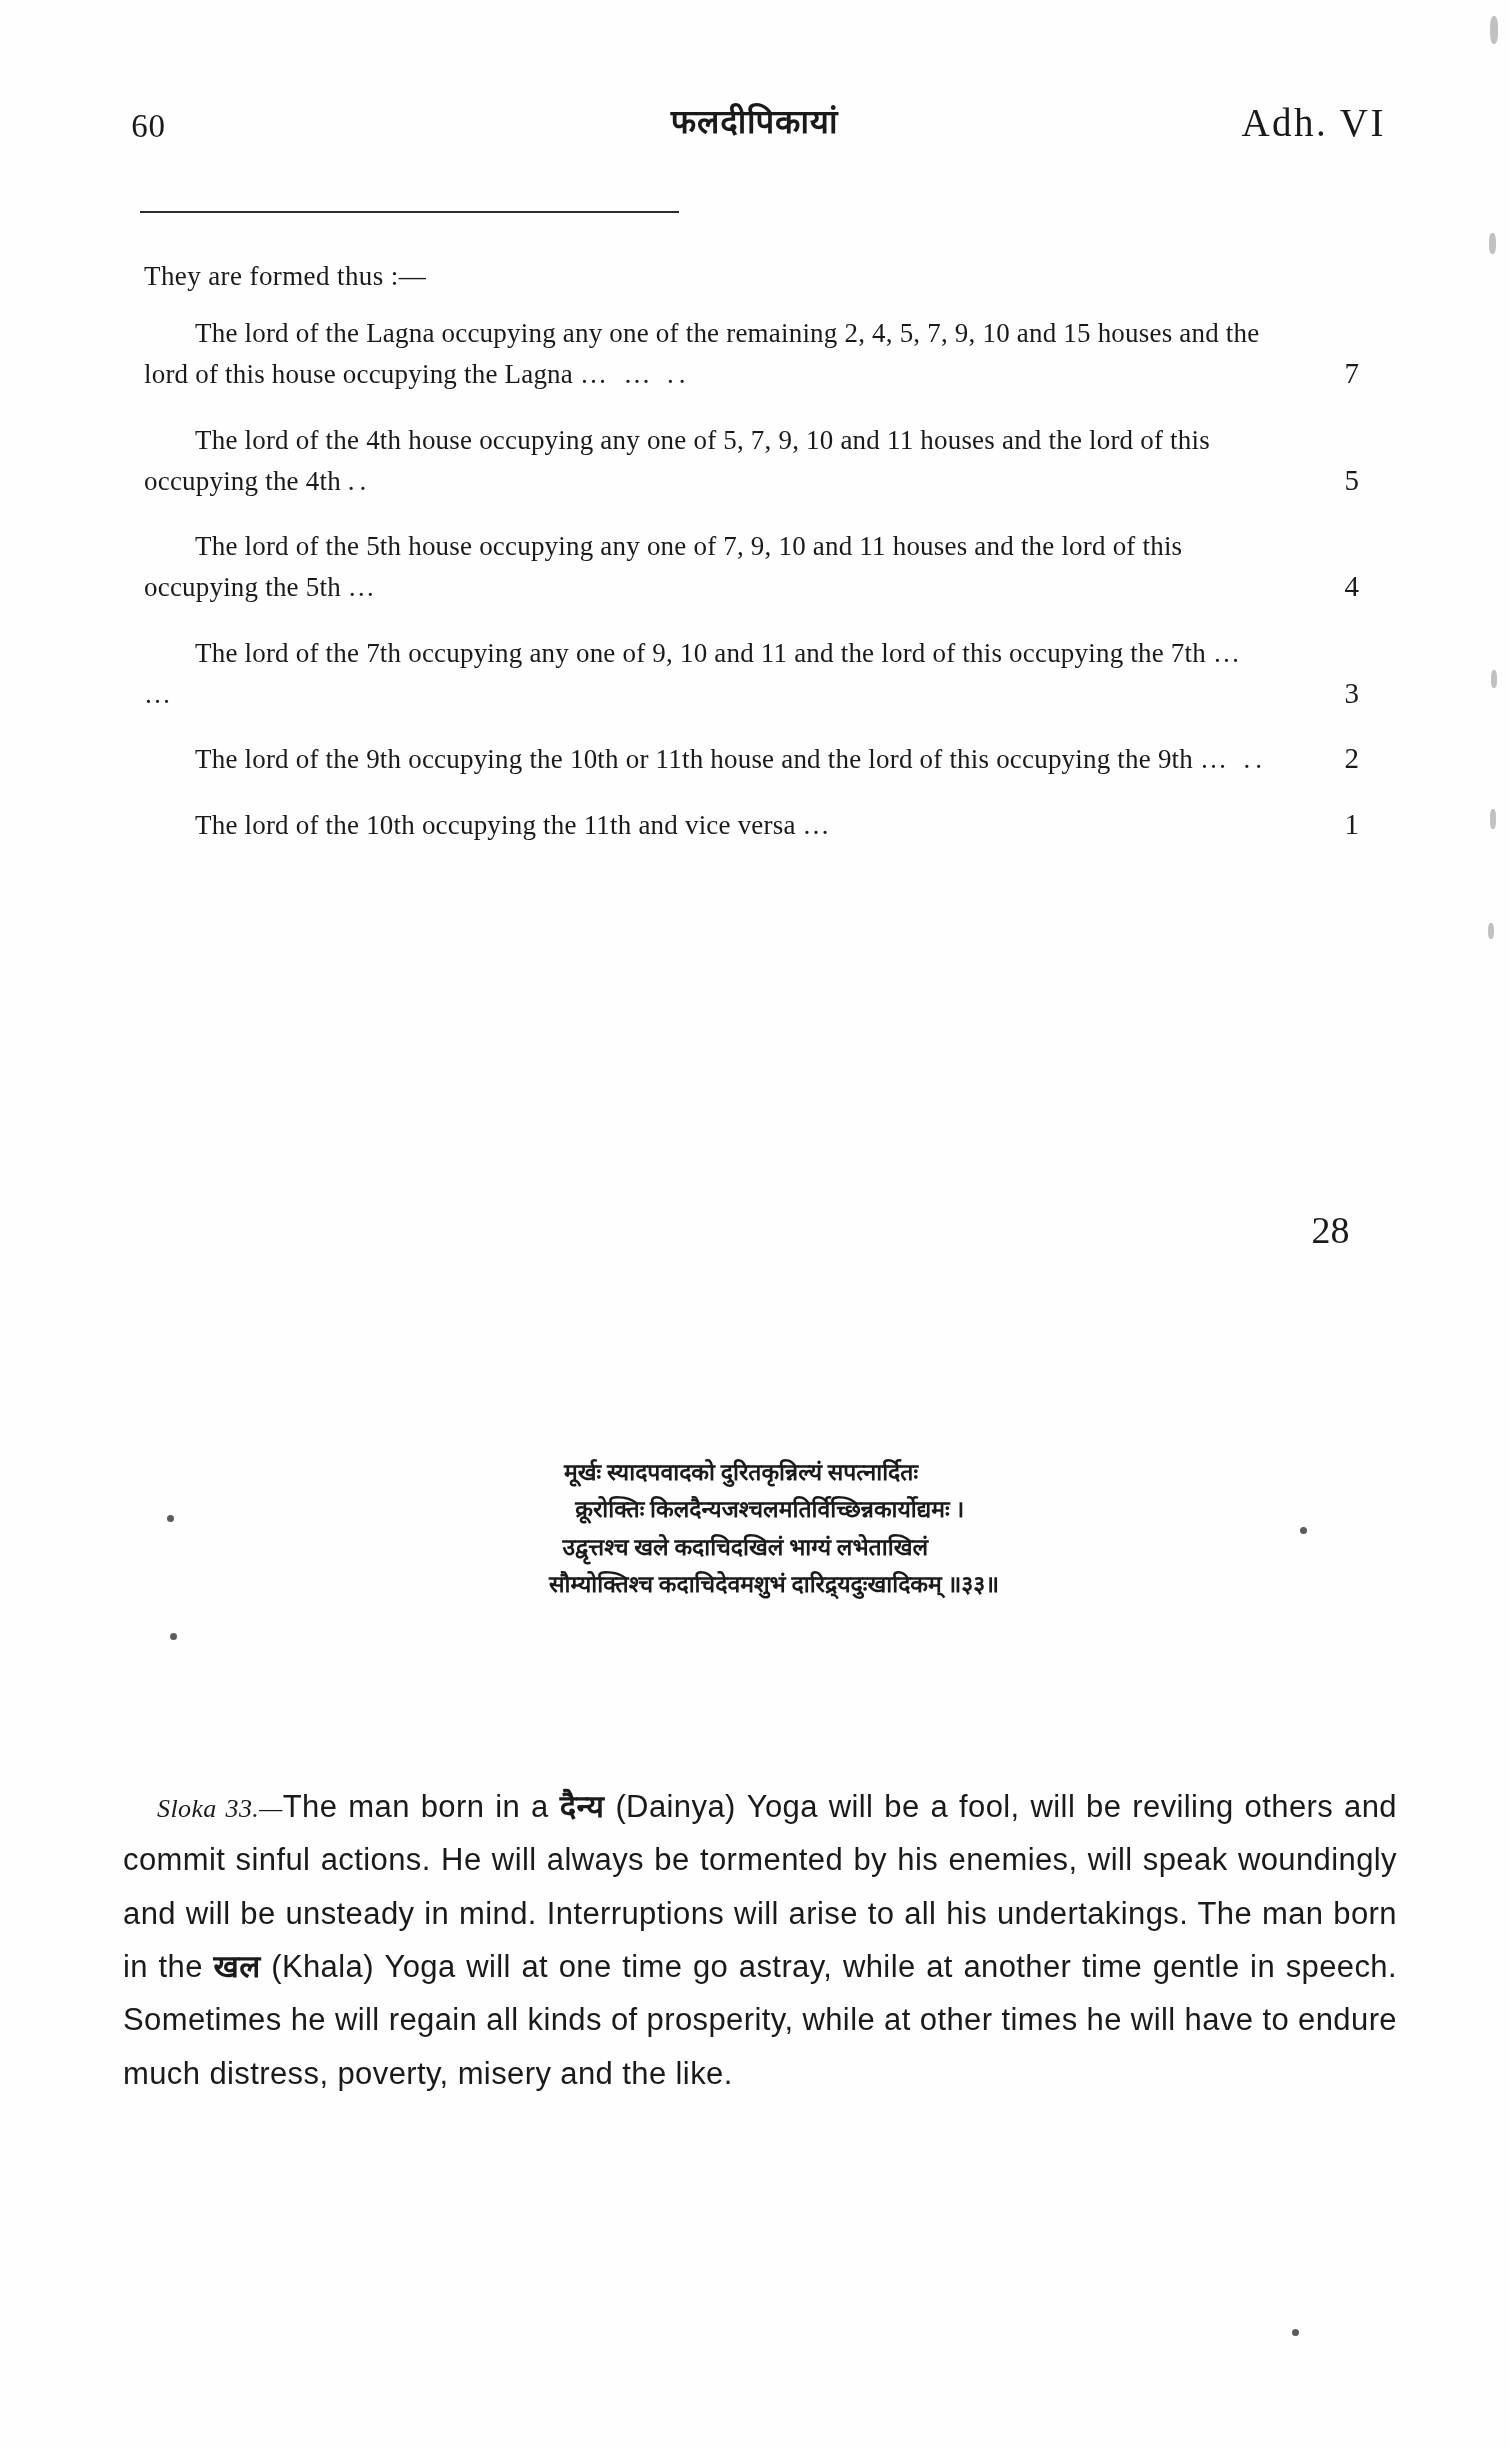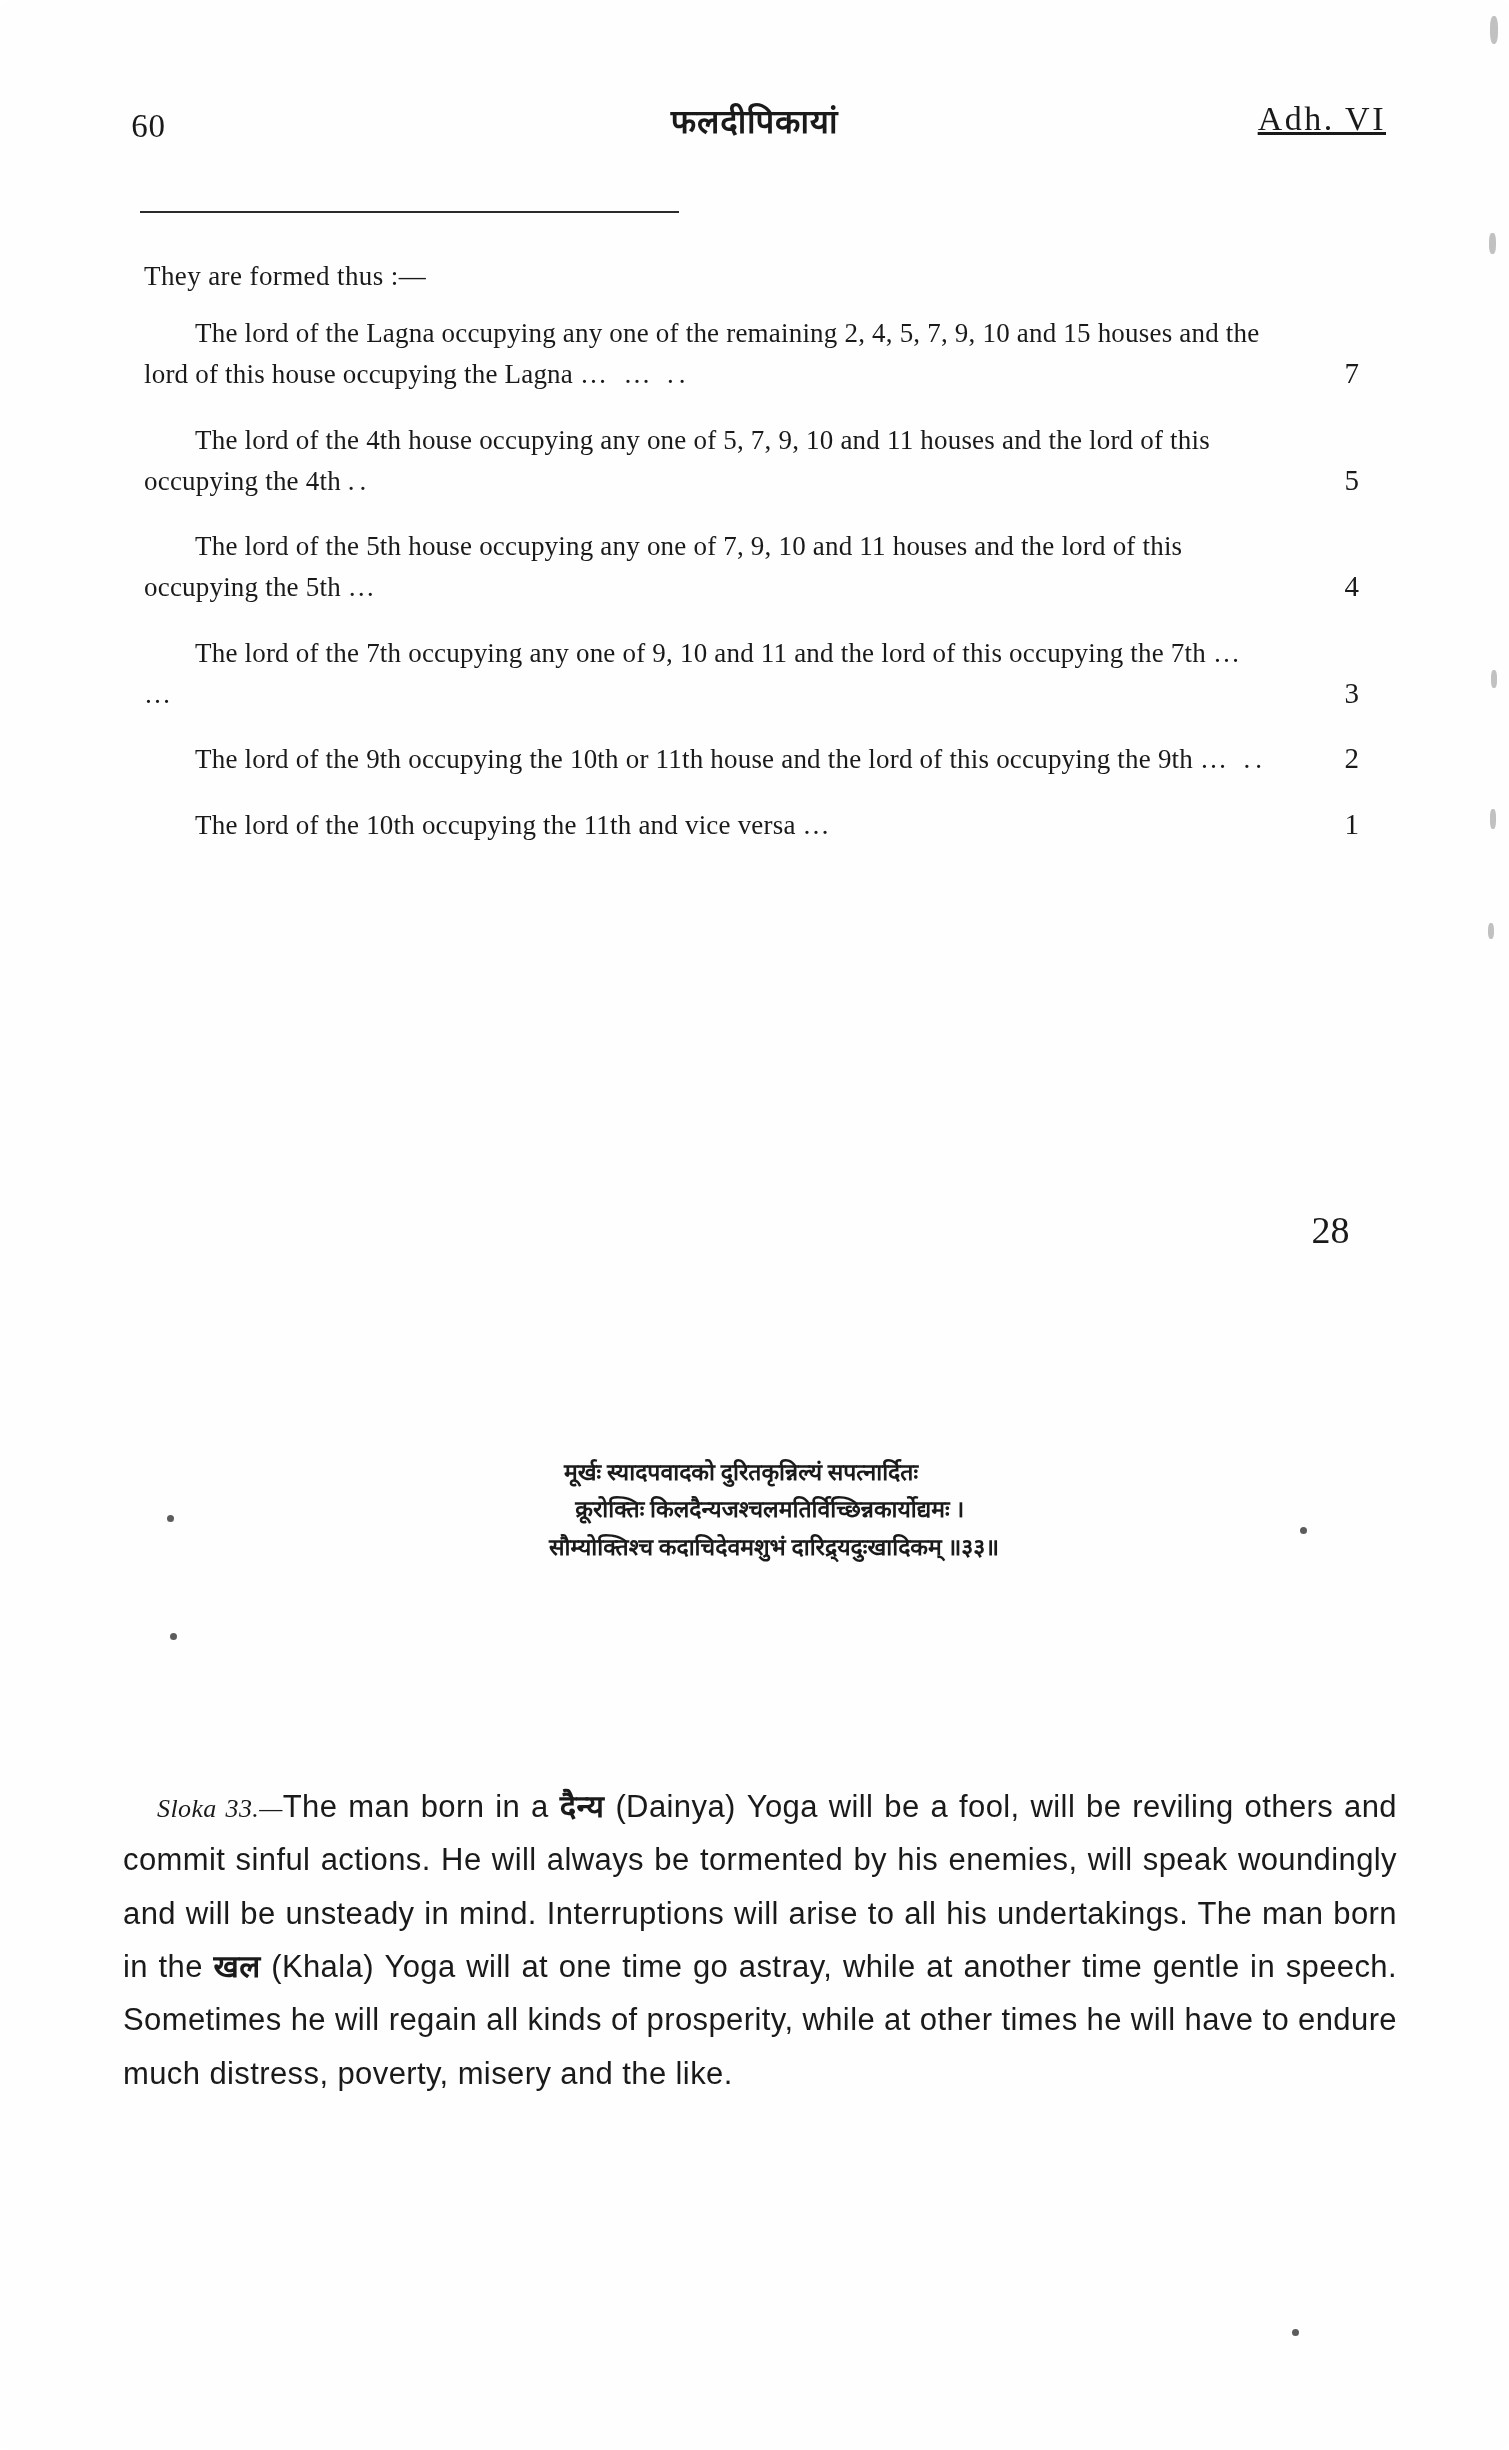--- a/index.html
+++ b/index.html
@@ -55,24 +55,23 @@
     top: 0px;
     font-size: 33px;
     font-family: "Liberation Sans", sans-serif;
     font-weight: 700;
     letter-spacing: 0.8px;
   }
   .adh {
     position: absolute;
     right: 0px;
     top: 1.6px;
-    font-size: 34px;
+    font-size: 39px;
     letter-spacing: 2.5px;
     font-family: "Liberation Serif", serif;
-    text-decoration: underline;
   }
 
   .rule {
     position: absolute;
     top: 211px;
     left: 140px;
     width: 539px;
     height: 0;
     border-top: 2.5px solid #2b2b2b;
   }
@@ -223,20 +222,21 @@
       <span class="dots">…</span>
       <span class="num">1</span>
     </p>
 
     <div class="total">28</div>
   </div>
 
   <div class="verse">
     <div class="l1">मूर्खः स्यादपवादको दुरितकृन्निल्यं सपत्नार्दितः</div>
     <div class="l2">क्रूरोक्तिः किलदैन्यजश्चलमतिर्विच्छिन्नकार्योद्यमः ।</div>
+    <div class="l3">उद्वृत्तश्च खले कदाचिदखिलं भाग्यं लभेताखिलं</div>
     <div class="l4">सौम्योक्तिश्च कदाचिदेवमशुभं दारिद्र्यदुःखादिकम् ॥३३॥</div>
   </div>
 
   <div class="translation">
     <p><span class="sloka">Sloka 33.—</span><span>The man born in a </span><span class="deva">दैन्य</span><span> (Dainya) Yoga will be a fool, will be reviling others and commit sinful actions. He will always be tormented by his enemies, will speak woundingly and will be unsteady in mind. Interruptions will arise to all his undertakings. The man born in the </span><span class="deva">खल</span><span> (Khala) Yoga will at one time go astray, while at another time gentle in speech. Sometimes he will regain all kinds of prosperity, while at other times he will have to endure much distress, poverty, misery and the like.</span></p>
   </div>
 
   <div class="margin-dot" style="left:167px; top:1515px;"></div>
   <div class="margin-dot" style="left:170px; top:1633px;"></div>
   <div class="margin-dot" style="left:1300px; top:1527px;"></div>

